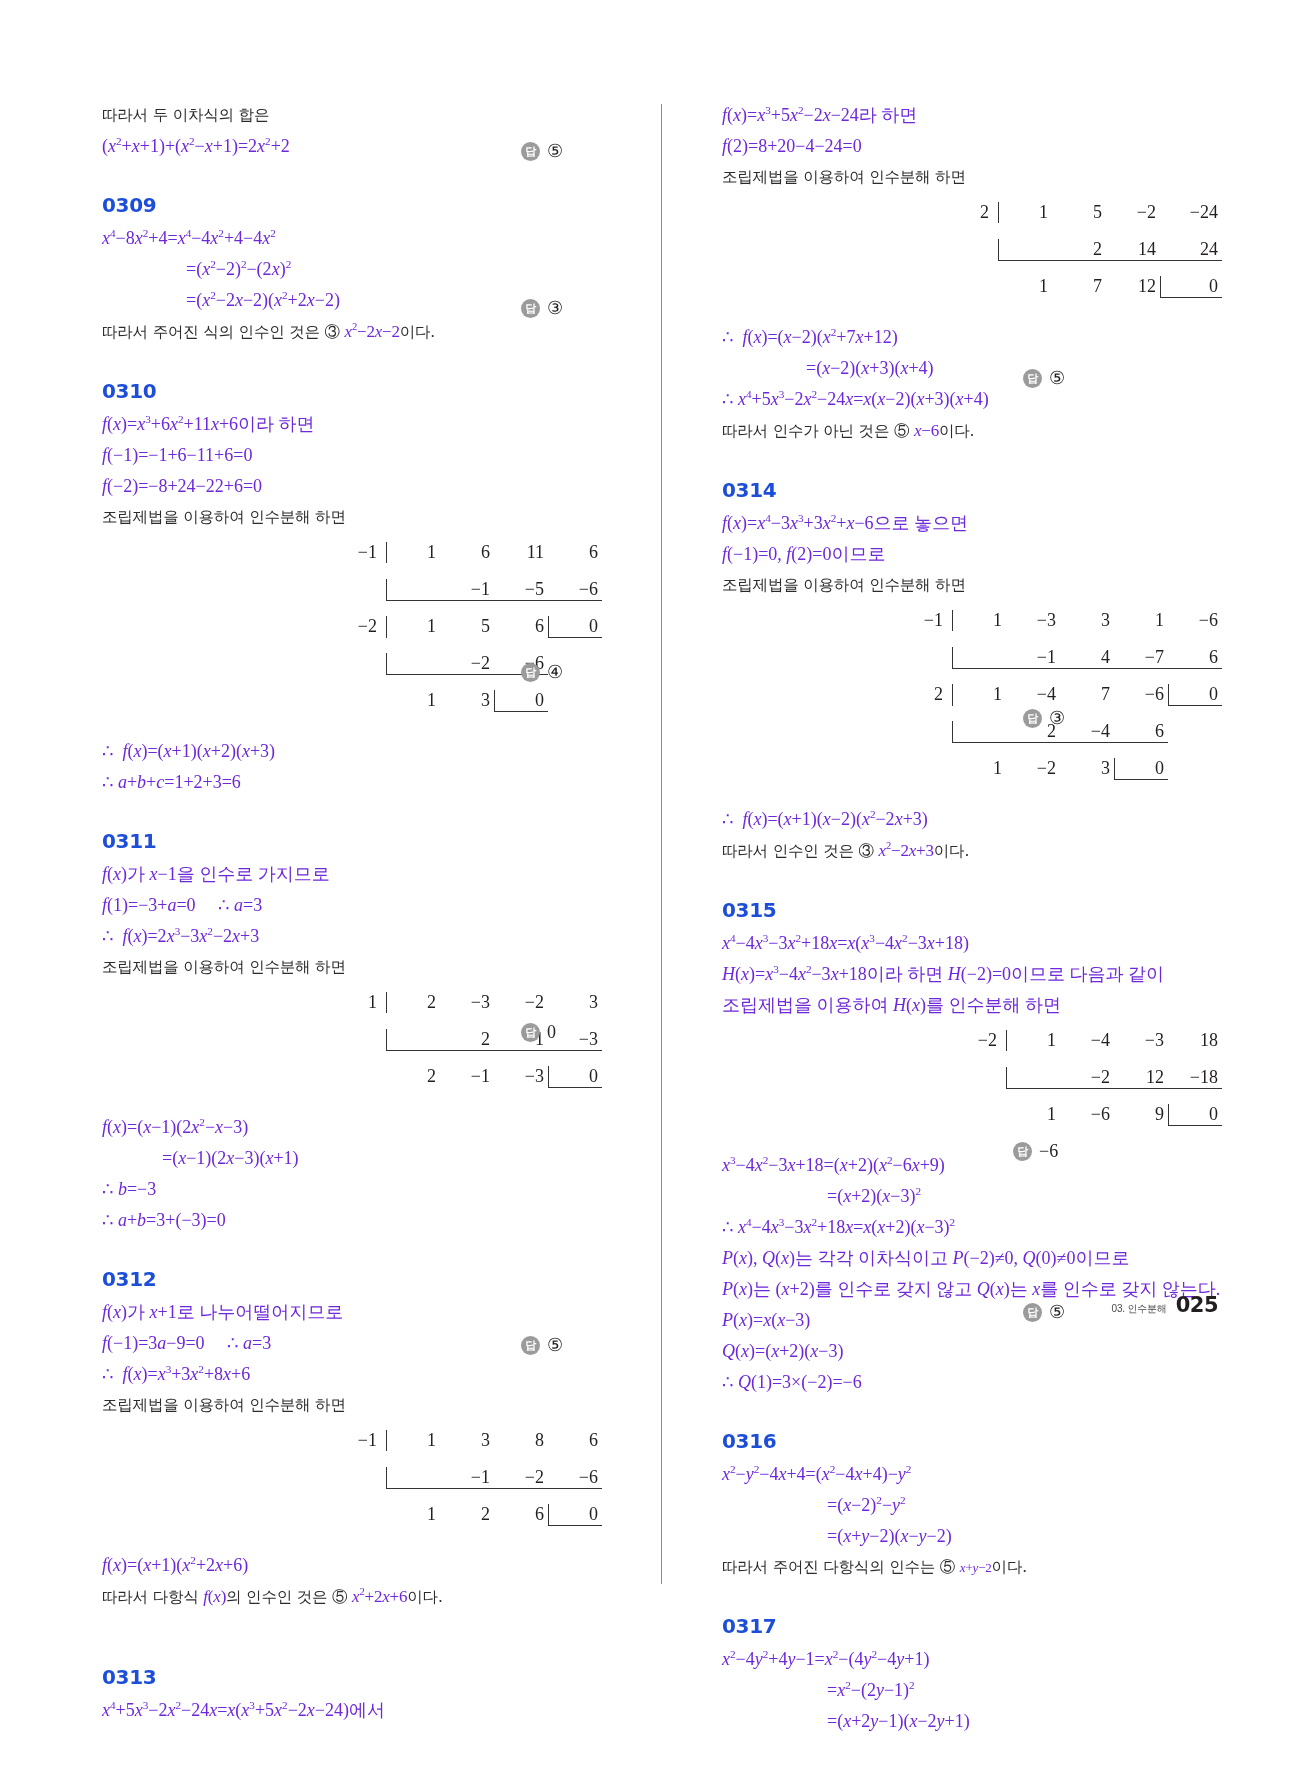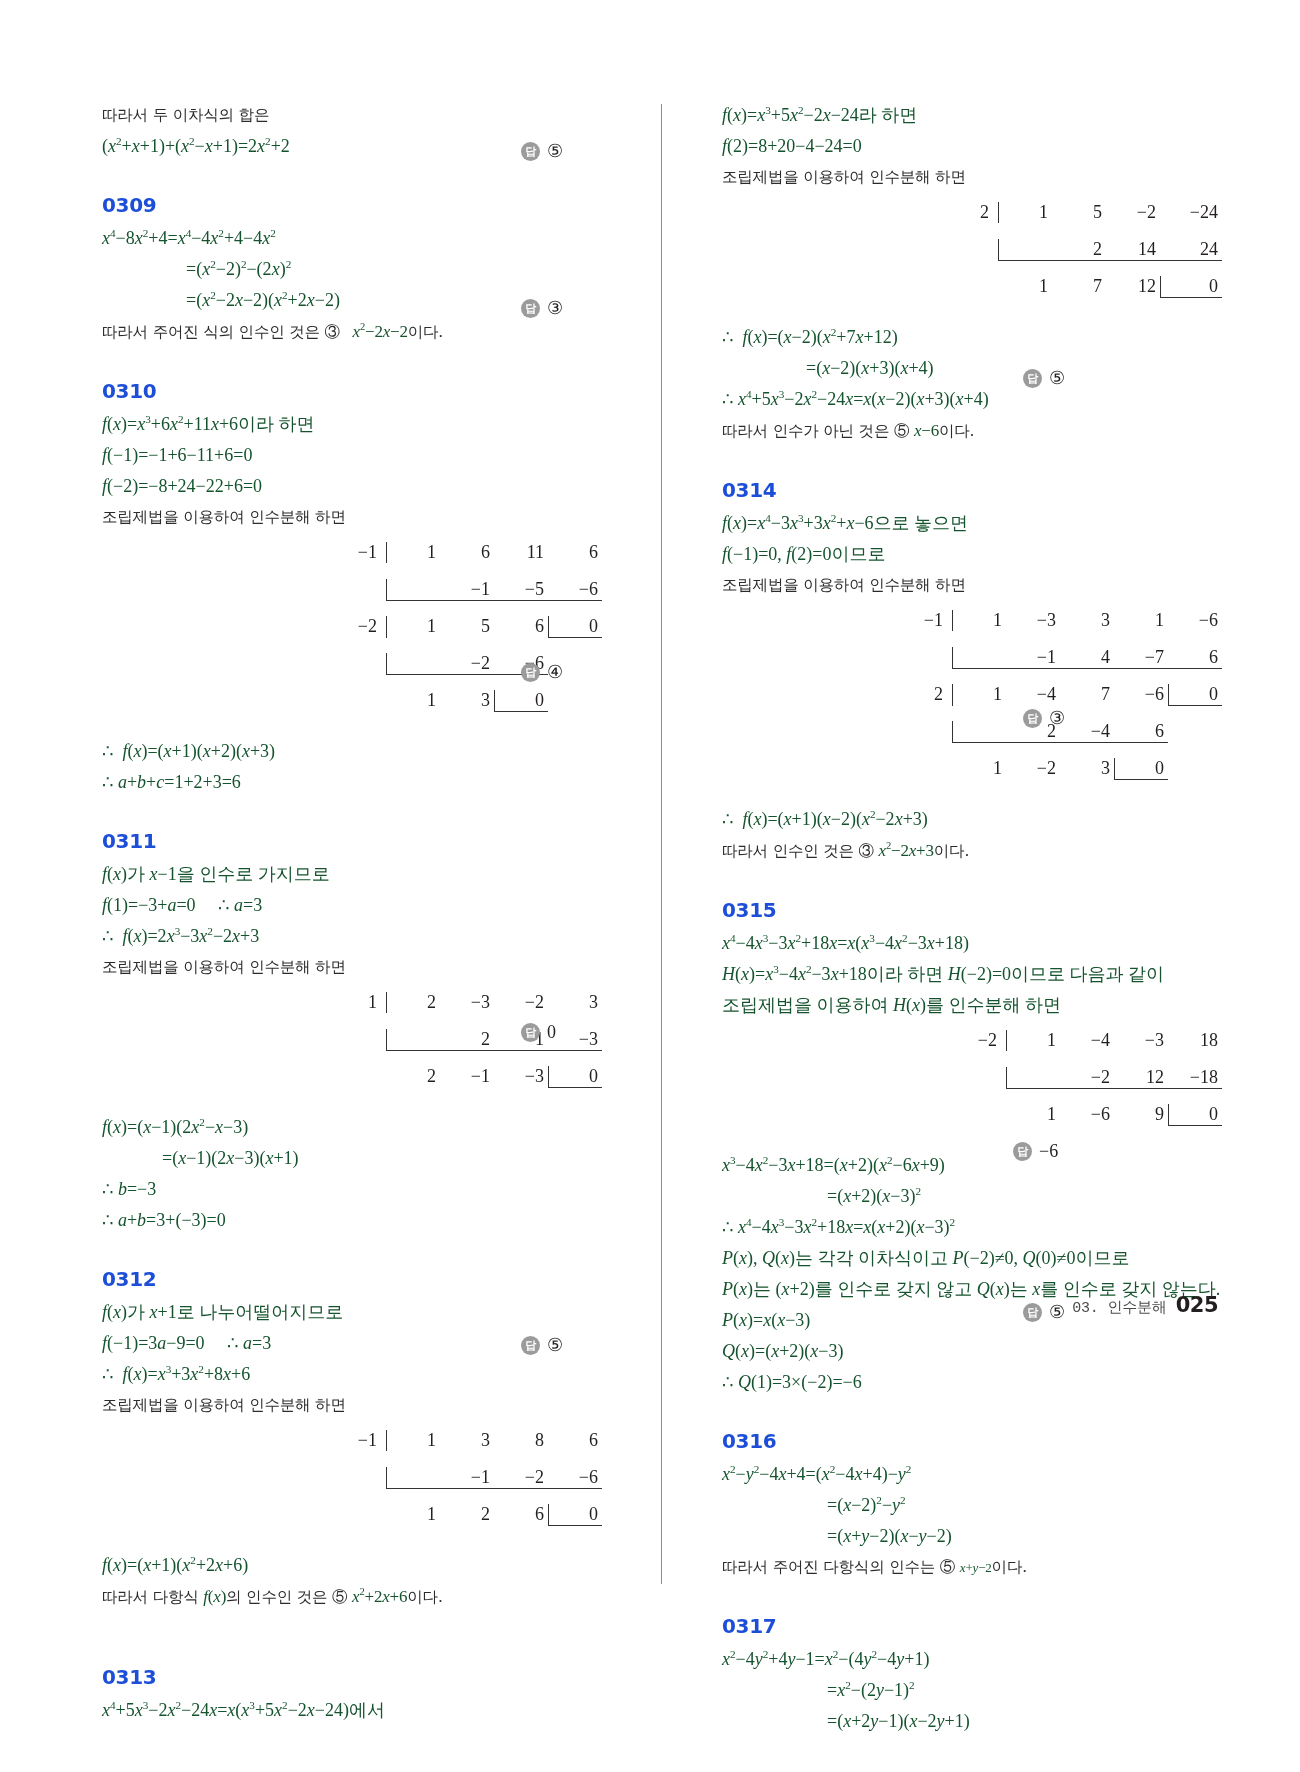--- a/index.html
+++ b/index.html
@@ -12,21 +12,21 @@
 
   
   .cols{position:absolute;left:92px;top:100px;width:1120px;height:1500px;display:flex;}
   .col{width:500px;}
   .col.left{padding-right:0;}
   .gutter{width:120px;position:relative;}
   .gutter .rule{position:absolute;left:59px;top:4px;width:1px;height:1480px;background:#8d8d8d;}
 
   
   .ko{font-family:"DejaVu Serif","Liberation Serif",serif;font-size:15.5px;line-height:31px;color:#2b2b2b;letter-spacing:-0.2px;}
-  .mathline{font-size:18px;line-height:31px;color:#14532d;white-space:nowrap;font-family:"Liberation Serif",serif;}
+  .mathline{font-size:18px;line-height:31px;color:#6d28d9;white-space:nowrap;font-family:"Liberation Serif",serif;}
   .mathline i,.mi{font-style:italic;font-family:"Liberation Serif",serif;}
   sup{font-size:0.62em;vertical-align:super;line-height:0;}
   .indent1{padding-left:60px;}
   .indent2{padding-left:84px;}
   .indent3{padding-left:105px;}
   .gap{height:21px;}
   .gap-lg{height:30px;}
 
   
   .qnum{
@@ -52,21 +52,21 @@
   .badge{
     width:19px;height:19px;border-radius:50%;background:#9b9b9b;
     display:inline-flex;align-items:center;justify-content:center;
     color:#fff;font-family:"DejaVu Sans","Liberation Sans",sans-serif;
     font-size:11px;font-weight:bold;line-height:1;letter-spacing:-0.5px;
   }
   .ansval{font-size:18px;font-family:"Liberation Serif",serif;color:#231f20;}
 
   
   .footer{position:absolute;right:92px;bottom:58px;display:flex;align-items:baseline;gap:9px;}
-  .foot-chap{font-family:Liberation Mono, monospace;font-size:15px;color:#4a4a4a;letter-spacing:-0.2px;}
+  .foot-chap{font-family:Liberation Sans, sans-serif;font-size:10px;color:#4a4a4a;letter-spacing:-0.2px;}
   .foot-page{font-family:"DejaVu Sans","Liberation Sans",sans-serif;font-size:21px;font-weight:bold;color:#231f20;letter-spacing:-0.5px;}
 </style>
 </head>
 <body>
 
 <div class="page">
 
   <div class="cols">
 
     <div class="col left">
@@ -85,21 +85,21 @@
         <div class="mathline">
           <i>x</i><sup>4</sup>−8<i>x</i><sup>2</sup>+4=<i>x</i><sup>4</sup>−4<i>x</i><sup>2</sup>+4−4<i>x</i><sup>2</sup>
         </div>
         <div class="mathline indent2">
           =(<i>x</i><sup>2</sup>−2)<sup>2</sup>−(2<i>x</i>)<sup>2</sup>
         </div>
         <div class="mathline indent2">
           =(<i>x</i><sup>2</sup>−2<i>x</i>−2)(<i>x</i><sup>2</sup>+2<i>x</i>−2)
         </div>
         <div class="ko">
-          따라서 주어진 식의 인수인 것은 ③ <span class="mathline" style="font-size:17px;margin-left:8px;"><i>x</i><sup>2</sup>−2<i>x</i>−2</span>이다.
+          따라서 주어진 식의 인수인 것은 ③ <span class="mathline" style="font-size:17px;"><i>x</i><sup>2</sup>−2<i>x</i>−2</span>이다.
         </div>
       </div>
 
       <div class="gap-lg"></div>
 
       <div>
         <div class="qnum">0310</div>
         <div class="mathline">
           <i>f</i>(<i>x</i>)=<i>x</i><sup>3</sup>+6<i>x</i><sup>2</sup>+11<i>x</i>+6이라 하면
         </div>

